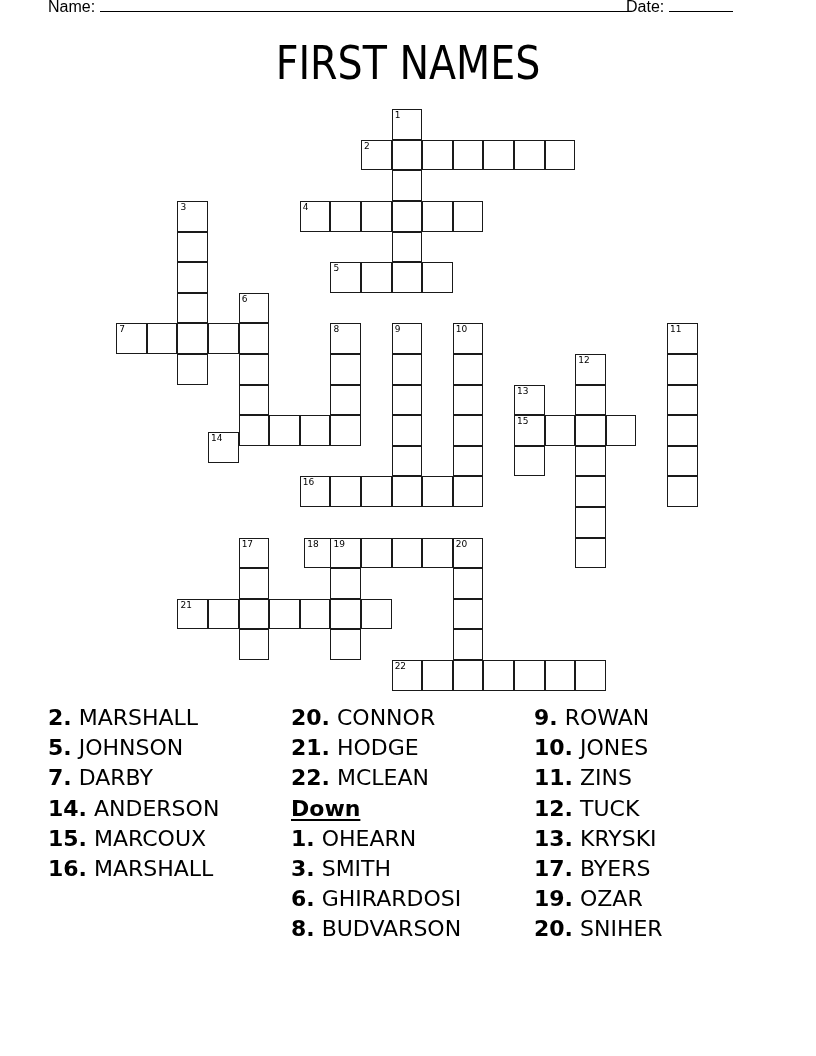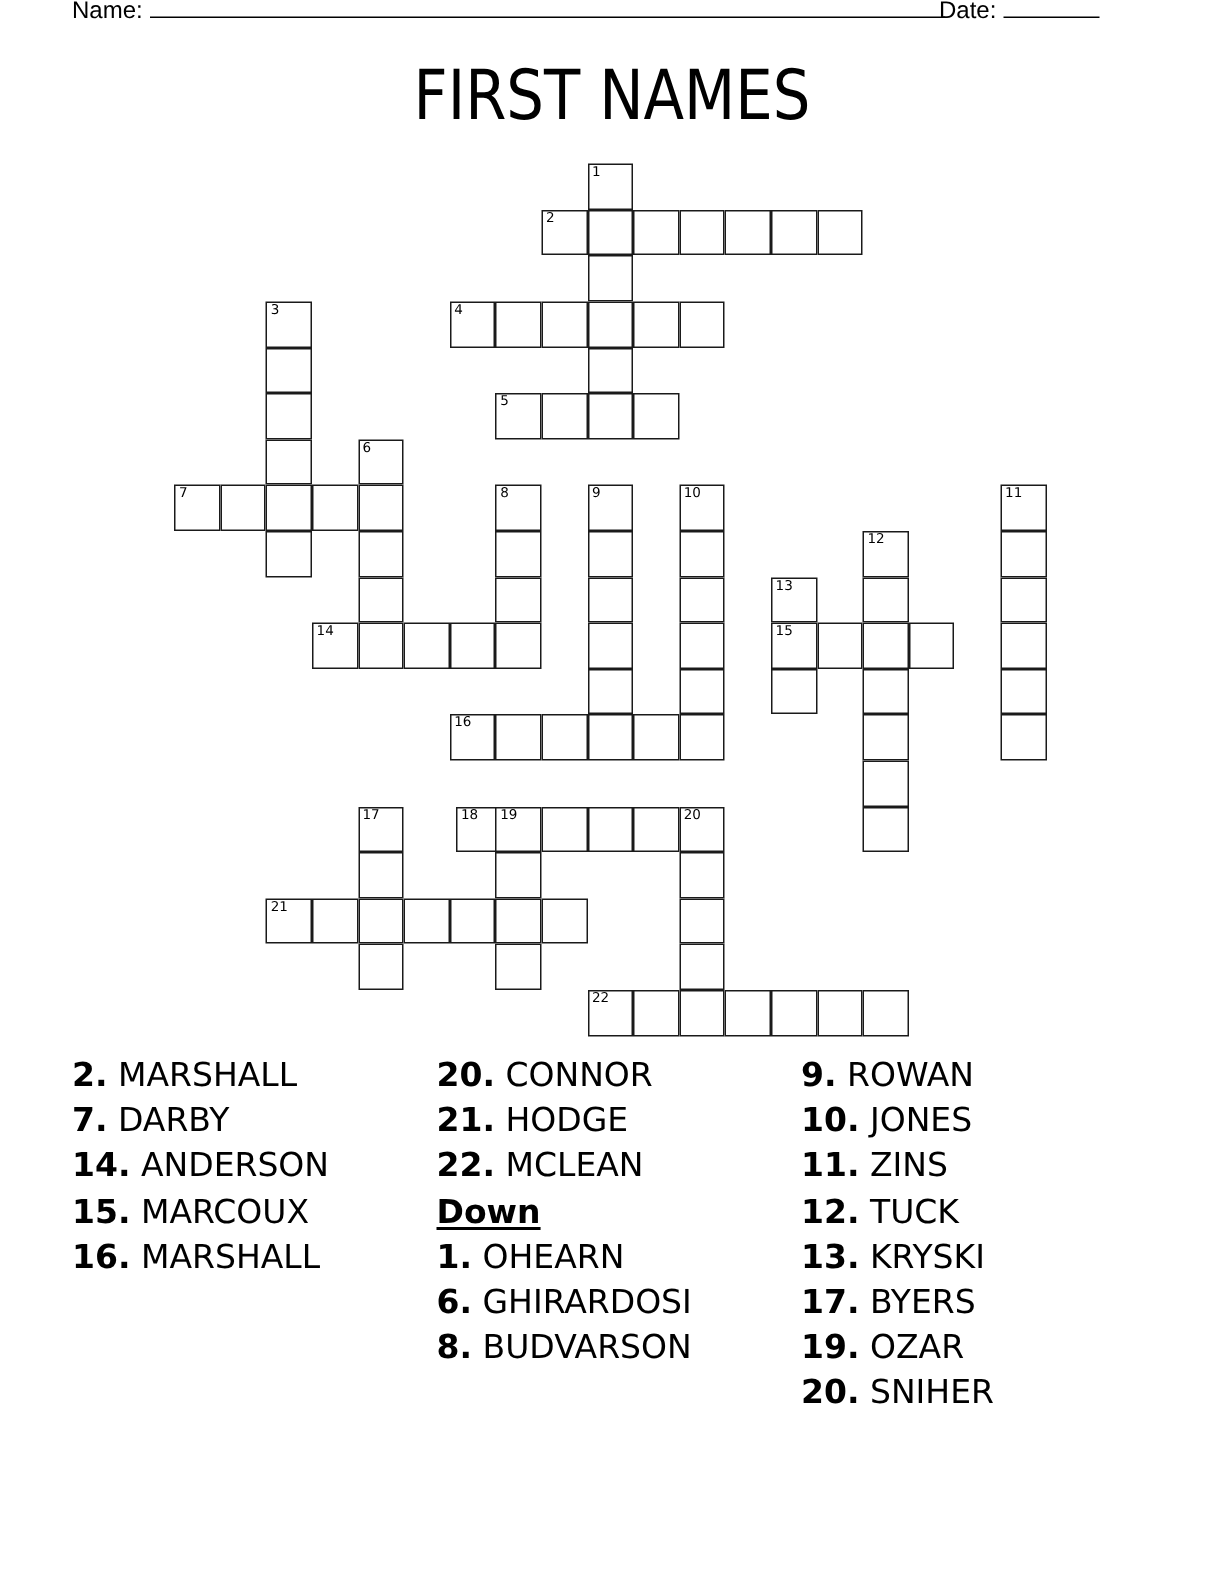--- a/index.html
+++ b/index.html
@@ -117,21 +117,21 @@
     <div class="cell" style="left: 576px; top: 477.2px;"></div>
     <div class="cell" style="left: 576px; top: 507.8px;"></div>
     <div class="cell" style="left: 576px; top: 538.4px;"></div>
     <div class="cell" style="left: 514.8px; top: 385.4px;">
       <span class="num">13</span>
     </div>
     <div class="cell" style="left: 514.8px; top: 416px;">
       <span class="num">15</span>
     </div>
     <div class="cell" style="left: 514.8px; top: 446.6px;"></div>
-    <div class="cell" style="left: 208.8px; top: 416px; text-decoration: underline;">
+    <div class="cell" style="left: 208.8px; top: 433px; text-decoration: underline;">
       <span class="num">14</span>
     </div>
     <div class="cell" style="left: 270px; top: 416px;"></div>
     <div class="cell" style="left: 300.6px; top: 416px;"></div>
     <div class="cell" style="left: 545.4px; top: 416px;"></div>
     <div class="cell" style="left: 606.6px; top: 416px;"></div>
     <div class="cell" style="left: 300.6px; top: 477.2px;">
       <span class="num">16</span>
     </div>
     <div class="cell" style="left: 331.2px; top: 477.2px;"></div>
@@ -174,32 +174,34 @@
     </div>
     <div class="cell" style="left: 423px; top: 660.8px;"></div>
     <div class="cell" style="left: 484.2px; top: 660.8px;"></div>
     <div class="cell" style="left: 514.8px; top: 660.8px;"></div>
     <div class="cell" style="left: 545.4px; top: 660.8px;"></div>
     <div class="cell" style="left: 576px; top: 660.8px;"></div>
   </div>
 
 <div class="col" style="left:48px;">
   <div><span class="n">2.</span> <span>MARSHALL</span></div>
+  <div><span class="n">5.</span> <span>JOHNSON</span></div>
   <div><span class="n">7.</span> <span>DARBY</span></div>
   <div><span class="n">14.</span> <span>ANDERSON</span></div>
   <div><span class="n">15.</span> <span>MARCOUX</span></div>
   <div><span class="n">16.</span> <span>MARSHALL</span></div>
 </div>
 
 <div class="col" style="left:291px;">
   <div><span class="n">20.</span> <span>CONNOR</span></div>
   <div><span class="n">21.</span> <span>HODGE</span></div>
   <div><span class="n">22.</span> <span>MCLEAN</span></div>
   <div class="head">Down</div>
   <div><span class="n">1.</span> <span>OHEARN</span></div>
+  <div><span class="n">3.</span> <span>SMITH</span></div>
   <div><span class="n">6.</span> <span>GHIRARDOSI</span></div>
   <div><span class="n">8.</span> <span>BUDVARSON</span></div>
 </div>
 
 <div class="col" style="left:534px;">
   <div><span class="n">9.</span> <span>ROWAN</span></div>
   <div><span class="n">10.</span> <span>JONES</span></div>
   <div><span class="n">11.</span> <span>ZINS</span></div>
   <div><span class="n">12.</span> <span>TUCK</span></div>
   <div><span class="n">13.</span> <span>KRYSKI</span></div>

